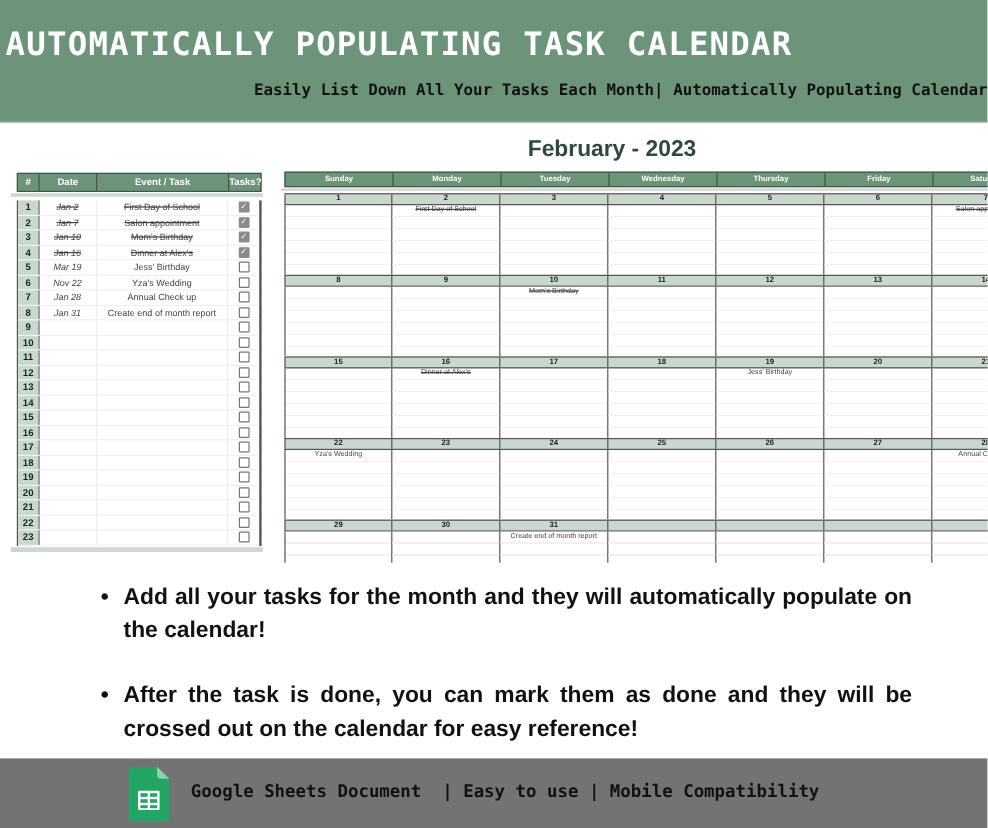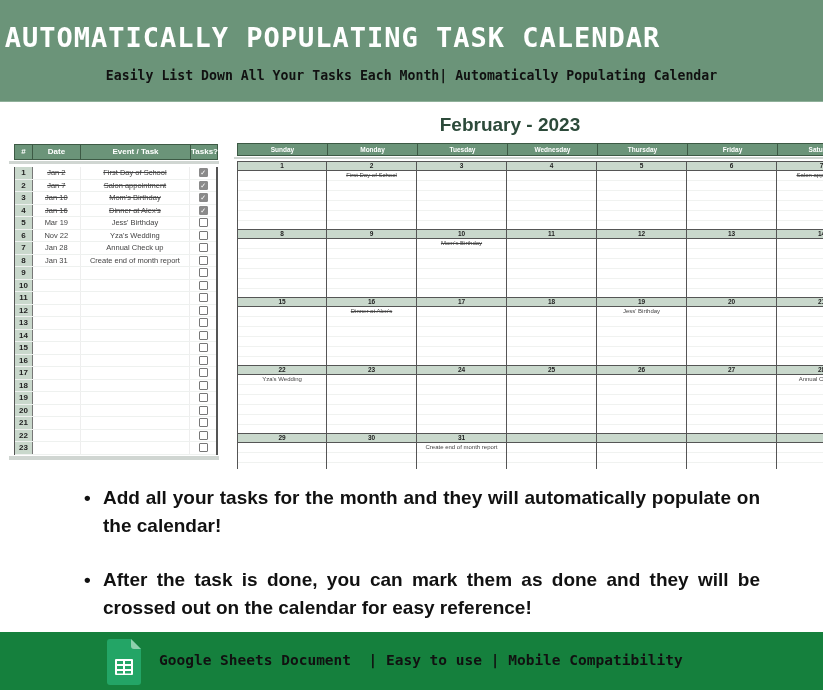--- a/index.html
+++ b/index.html
@@ -1,31 +1,31 @@
 <!DOCTYPE html>
 <html><head>
 <meta charset="utf-8">
 <style>
   * { box-sizing: border-box; margin: 0; padding: 0; }
   body { width: 823px; height: 690px; background: #ffffff; position: relative; overflow: hidden; font-family: "Liberation Sans", sans-serif; }
 
   .banner { position: absolute; left: 0; top: 0; width: 823px; height: 102px; background: #6b9479; border-bottom: 1px solid #8fb09a; }
   .banner-title { position: absolute; left: 0; width: 665px; top: 22px; text-align: center; color: #ffffff; font-family: "DejaVu Sans Mono", monospace; font-weight: bold; font-size: 27px; letter-spacing: 1px; }
-  .banner-sub { position: absolute; left: 0; width: 823px; top: 68px; text-align: center; color: #111; font-family: "DejaVu Sans Mono", monospace; font-weight: bold; font-size: 13.2px; }
+  .banner-sub { position: absolute; left: 0; width: 823px; top: 68px; text-align: right; color: #111; font-family: "DejaVu Sans Mono", monospace; font-weight: bold; font-size: 13.2px; }
 
   
   .task-head { position: absolute; left: 14px; top: 144px; width: 204px; height: 16px; display: flex; border: 1px solid #3d5a45; background: #6b9479; }
   .task-head div { color: #fff; font-size: 8px; font-weight: bold; text-align: center; line-height: 14px; border-right: 1px solid #3d5a45; }
   .task-head div:last-child { border-right: none; }
   .c-num { width: 18px; } .c-date { width: 48px; } .c-ev { width: 110px; } .c-done { width: 26px; }
   .task-sep { position: absolute; left: 9px; top: 161px; width: 210px; height: 3px; background: #d0d6d2; }
   .task-body { position: absolute; left: 14px; top: 167px; width: 204px; border-left: 1px solid #555; border-right: 2px solid #555; }
   .trow { display: flex; height: 12.5px; border-bottom: 1px solid #eef1ef; }
   .trow .c-num { background: #c9d8cc; font-size: 8px; font-weight: bold; text-align: center; line-height: 12px; color: #222; border-right: 1px solid #777; }
-  .trow .c-date { font-size: 7.5px; color: #444; text-align: center; line-height: 12px; border-right: 1px solid #eee; }
+  .trow .c-date { font-size: 7.5px; color: #444; text-align: center; line-height: 12px; border-right: 1px solid #eee; font-style: italic; }
   .trow .c-ev { font-size: 7.5px; color: #444; text-align: center; line-height: 12px; white-space: nowrap; overflow: hidden; border-right: 1px solid #eee; }
   .trow.done .c-date, .trow.done .c-ev { text-decoration: line-through; }
   .trow .c-done { display: flex; align-items: center; justify-content: center; }
   .cbox { width: 9px; height: 9px; border: 1px solid #777; border-radius: 1px; background: #fff; font-size: 7px; line-height: 7px; color: #fff; text-align: center; }
   .cbox.checked { background: #8a8a8a; border-color: #8a8a8a; }
   .task-foot { position: absolute; left: 9px; top: 456px; width: 210px; height: 4px; background: #d0d6d2; }
 
   
   .cal-title { position: absolute; left: 380px; top: 114px; width: 260px; text-align: center; font-size: 19px; font-weight: bold; color: #2c4a3a; }
   .cal-dayhead { position: absolute; left: 237px; top: 143px; width: 600px; height: 13px; display: flex; background: #6b9479; border: 1px solid #3d5a45; }
@@ -42,21 +42,21 @@
   .dcell span { display: block; font-size: 6px; color: #444; text-align: center; margin-top: 1px; white-space: nowrap; }
   .dcell span.struck { text-decoration: line-through; }
   .week.last .week-cells { height: 26px; }
 
   
   .bullets { position: absolute; left: 80px; top: 484px; width: 680px; }
   .bullets li { list-style: none; position: relative; padding-left: 23px; font-weight: bold; font-size: 19px; line-height: 28px; color: #111; text-align: justify; margin-bottom: 26px; }
   .bullets li::before { content: "•"; position: absolute; left: 4px; top: 0; }
 
   
-  .footer { position: absolute; left: 0; top: 632px; width: 823px; height: 58px; background: #15803d; padding-left: 37px; }
+  .footer { position: absolute; left: 0; top: 632px; width: 823px; height: 58px; background: #737373; padding-left: 37px; }
   .sheets-icon { position: absolute; left: 107px; top: 7px; width: 34px; height: 46px; }
   .footer-text { position: absolute; left: 159px; top: 20px; font-family: "DejaVu Sans Mono", monospace; font-weight: bold; font-size: 14.5px; color: #111; white-space: pre; }
 </style>
 </head>
 <body>
 
 <div class="banner">
   <div class="banner-title">AUTOMATICALLY POPULATING TASK CALENDAR</div>
   <div class="banner-sub">Easily List Down All Your Tasks Each Month| Automatically Populating Calendar</div>
 </div>

